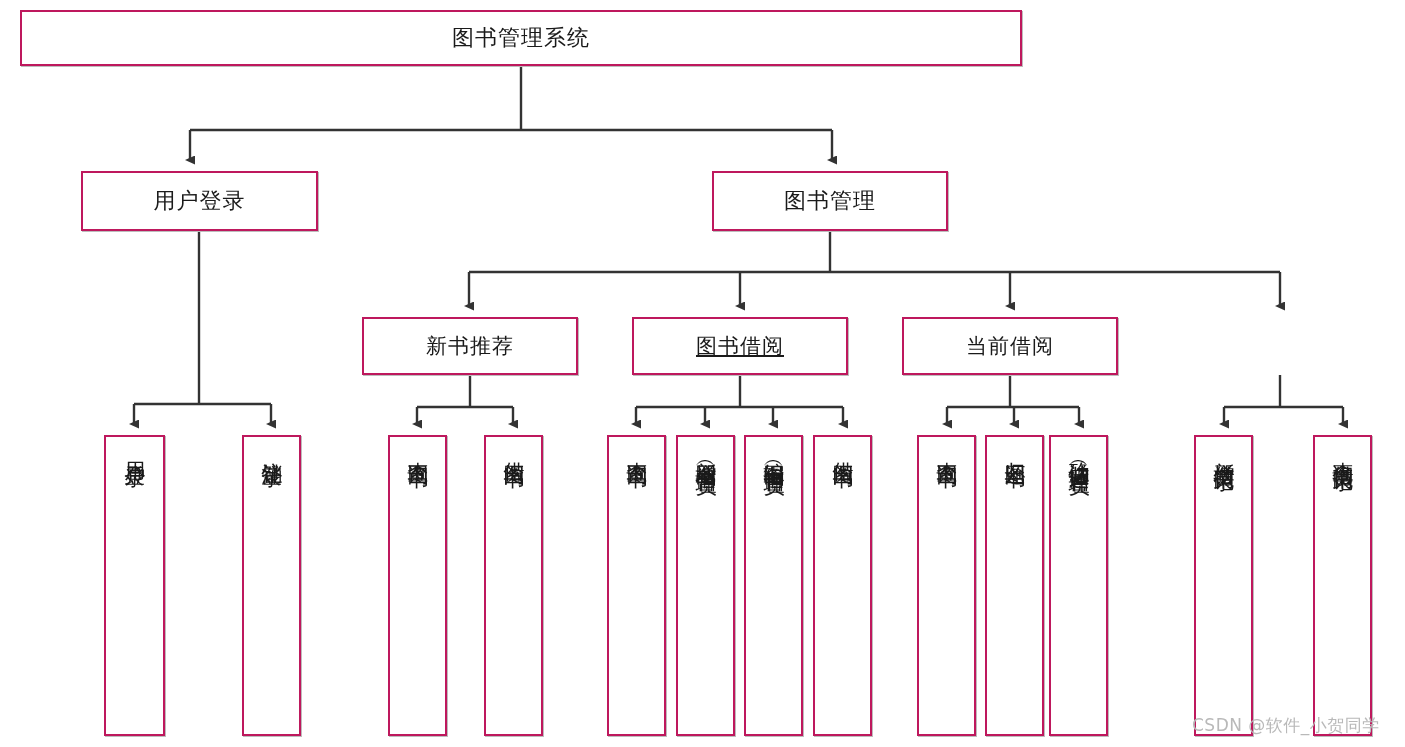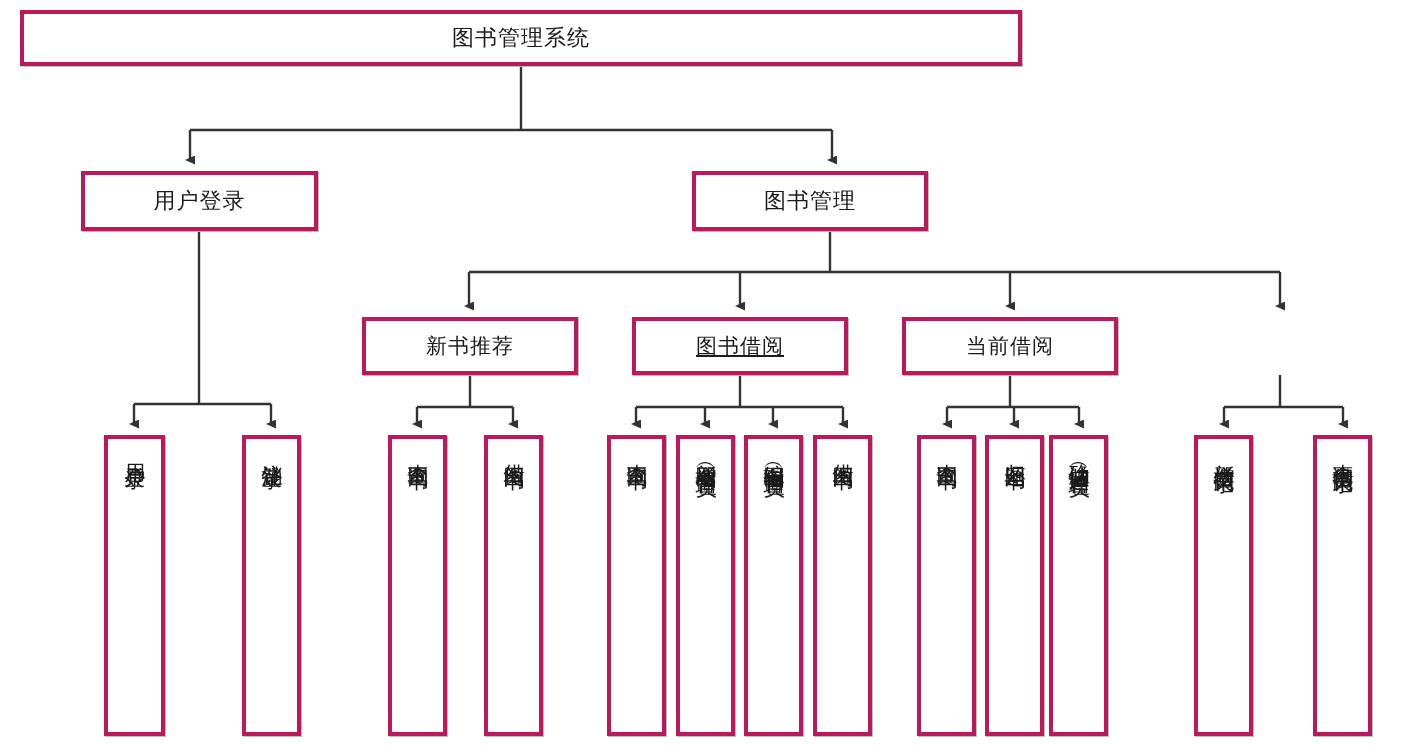--- a/index.html
+++ b/index.html
@@ -22,21 +22,21 @@
     position: absolute;
     left: 0;
     top: 0;
     width: 1405px;
     height: 747px;
     pointer-events: none;
   }
   .node {
     position: absolute;
     box-sizing: border-box;
-    border: 4px solid #be185d;
+    border: 2px solid #be185d;
     background: #ffffff;
     display: flex;
     align-items: center;
     justify-content: center;
     color: #1a1a1a;
     box-shadow: 1px 1px 0 #bdbdbd;
   }
   .node .label {
     font-size: 21px;
     line-height: 1.25;
@@ -126,21 +126,21 @@
     </g>
   </svg>
 
   <div class="node root" style="left:20px;top:10px;width:1002px;height:56px;">
     <span class="label">图书管理系统</span>
   </div>
 
   <div class="node level2" style="left:81px;top:171px;width:237px;height:60px;">
     <span class="label">用户登录</span>
   </div>
-  <div class="node level2" style="left:692px;top:171px;width:236px;height:60px;">
+  <div class="node level2" style="left:712px;top:171px;width:236px;height:60px;">
     <span class="label">图书管理</span>
   </div>
 
   <div class="node level3" style="left:362px;top:317px;width:216px;height:58px;">
     <span class="label">新书推荐</span>
   </div>
   <div class="node level3" style="left:632px;top:317px;width:216px;height:58px;text-decoration:underline;">
     <span class="label">图书借阅</span>
   </div>
   <div class="node level3" style="left:902px;top:317px;width:216px;height:58px;">
@@ -184,14 +184,15 @@
     <span class="label">确认归还（管理员）</span>
   </div>
 
   <div class="node leaf" style="left:1194px;top:435px;width:59px;height:301px;">
     <span class="label">新增借阅记录</span>
   </div>
   <div class="node leaf" style="left:1313px;top:435px;width:59px;height:301px;">
     <span class="label">查询借阅记录</span>
   </div>
 
+  <div class="watermark">CSDN @软件_小贺同学</div>
 
 </div>
 
 </body></html>

